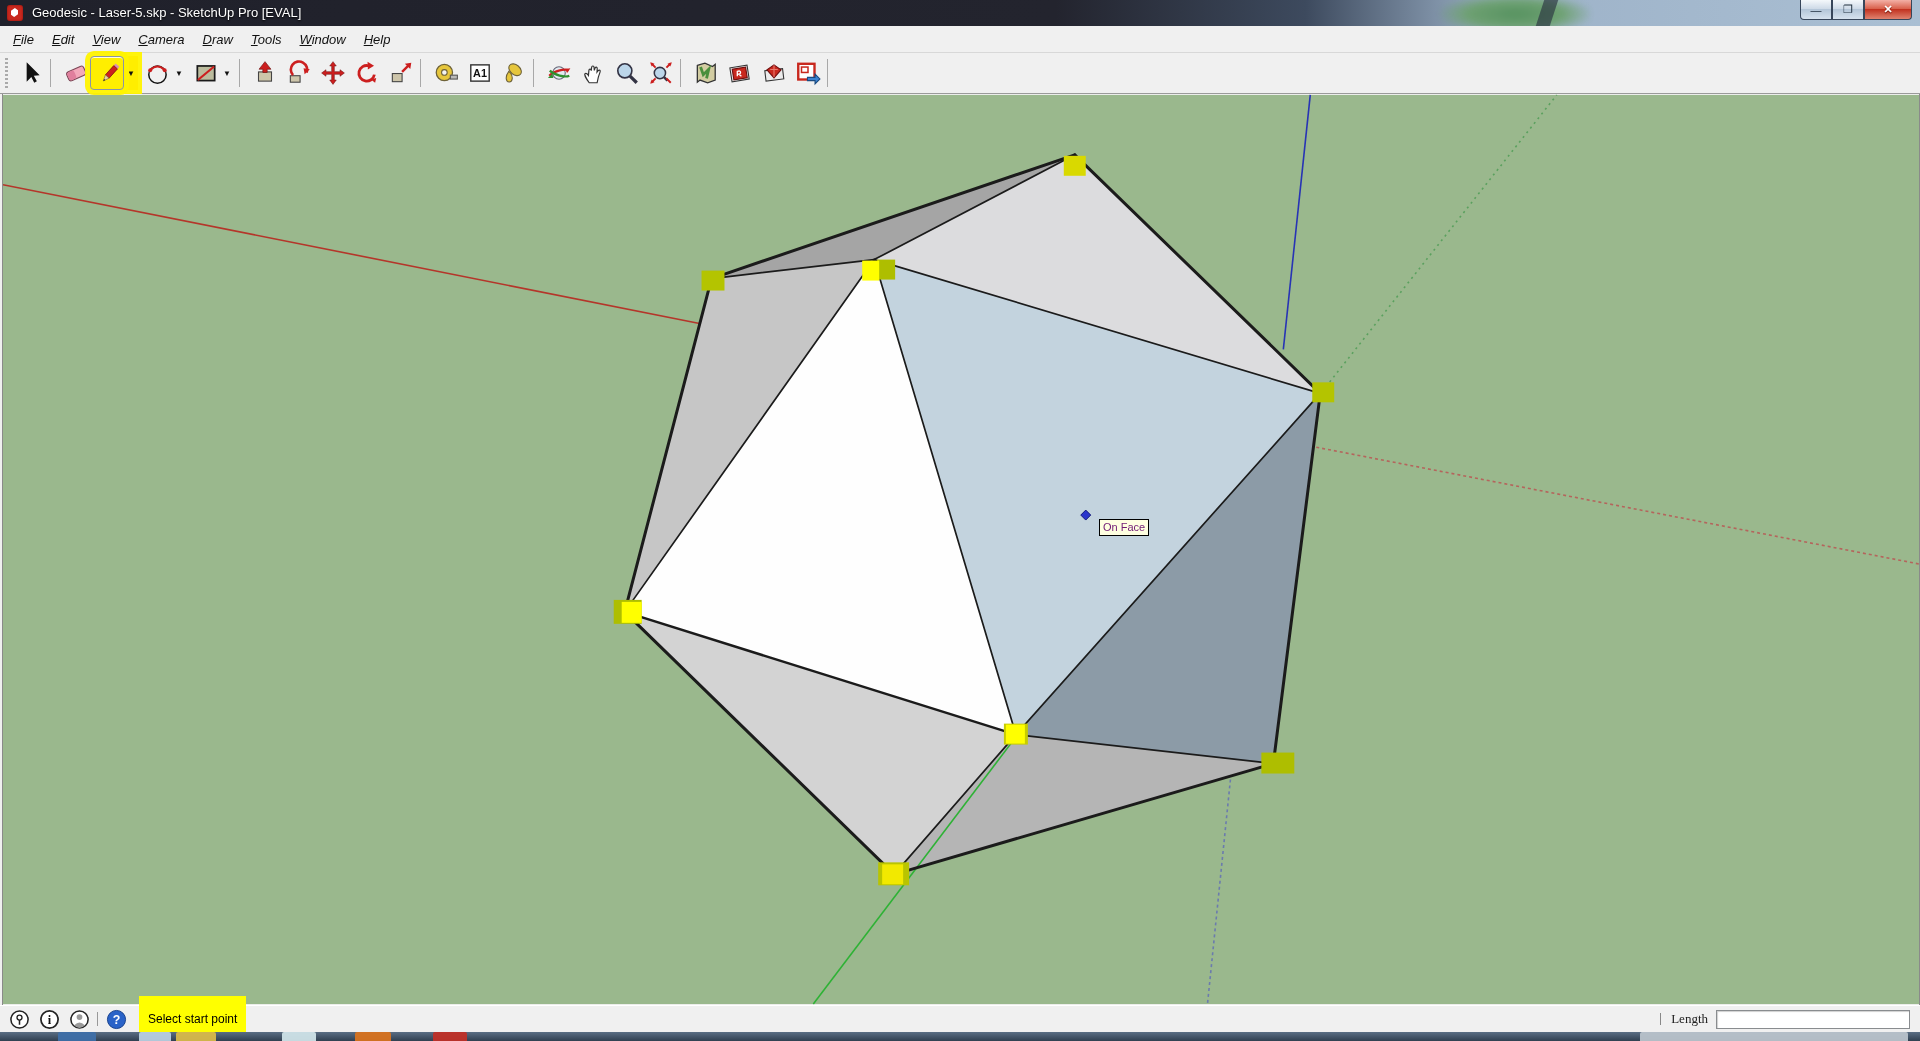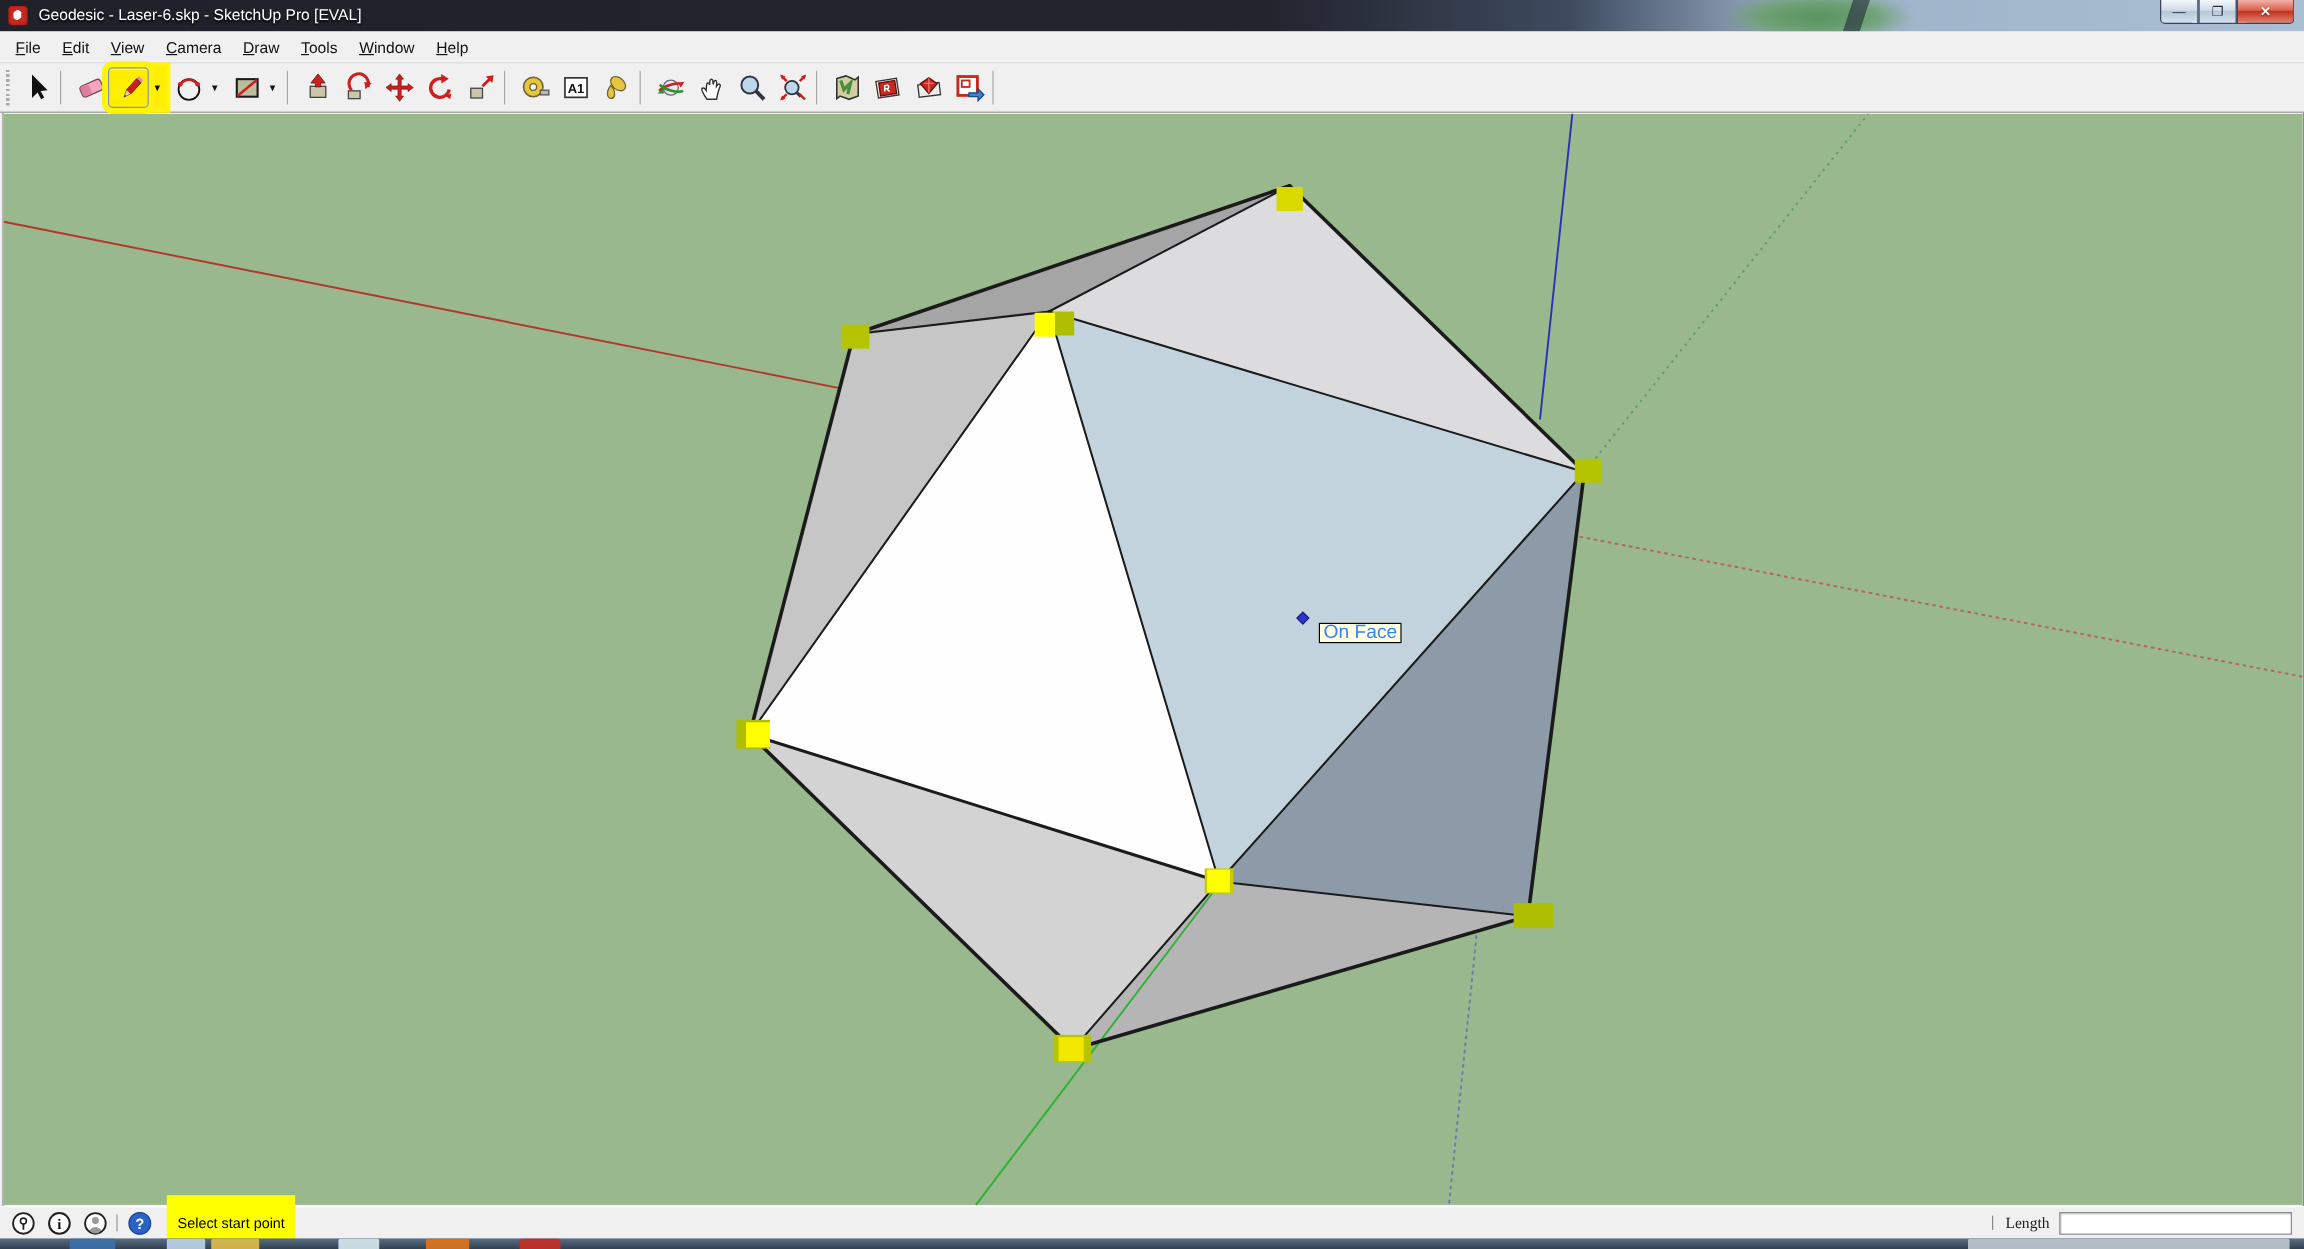--- a/index.html
+++ b/index.html
@@ -25,21 +25,21 @@
   .win-btn{width:30px;height:19px;display:flex;align-items:center;justify-content:center;
     font-size:11px;color:#20303f;border:1px solid #37465a;border-top:none;
     background:linear-gradient(#f4f8fb,#cfdbe8 45%,#b4c6d8 50%,#d6e2ee);}
   .win-btn.min{border-radius:0 0 0 4px;}
   .win-btn.close{width:46px;border-radius:0 0 4px 0;color:#fff;font-weight:bold;
     background:linear-gradient(#f3b0a6,#d9624d 45%,#c23321 50%,#e0836f);text-shadow:0 1px 1px #6d1104;}
 
   
   .menubar{height:26px;background:#f0f0f0;border-bottom:1px solid #d8d8d8;
     display:flex;align-items:center;padding-left:4px;}
-  .menu-item{padding:3px 9px;font-size:13px;color:#111;cursor:default;}
+  .menu-item{padding:3px 9px;font-size:13px;color:#111;cursor:default;font-style:italic;}
   .menu-item span.u{text-decoration:underline;}
 
   
   .toolbar{height:40px;background:#f0f0f0;display:flex;align-items:center;
     border-bottom:1px solid #9a9a9a;padding-left:2px;}
   .tb-handle{width:6px;height:30px;margin:0 3px;
     background:repeating-linear-gradient(#aaa 0 2px,transparent 2px 4px);width:3px;}
   .tb-sep{width:1px;height:28px;background:#a8a8a8;margin:0 5px;}
   .tb-btn{width:32px;height:32px;display:flex;align-items:center;justify-content:flex-end;
     border:1px solid transparent;border-radius:3px;position:relative;}
@@ -48,21 +48,21 @@
     box-shadow:0 0 0 5px rgba(255,243,0,.95), inset 0 1px 0 #fffde0;}
   .tb-dd{width:14px;height:32px;display:flex;align-items:center;justify-content:center;
     font-size:8px;color:#111;}
   .tb-dd.in-active{background:#ffee00;height:34px;box-shadow:0 0 0 4px rgba(255,243,0,.95);}
 
   
   .viewport{position:relative;width:1916px;height:911px;margin:0 2px;
     border-left:1px solid #8a8a8a;border-right:1px solid #8a8a8a;overflow:hidden;}
   .viewport svg{display:block;}
   .snap-tooltip{position:absolute;border:1px solid #000;background:#ffffe1;
-    font-size:16px;color:#3b82f6;padding:0 3px;line-height:15px;white-space:nowrap;}
+    font-size:11px;color:#701a75;padding:0 3px;line-height:15px;white-space:nowrap;}
 
   
   .statusbar{position:relative;height:26px;background:#f0f0f0;border-top:1px solid #fff;
     display:flex;align-items:center;font-size:12px;color:#222;}
   .sb-icons{display:flex;align-items:center;margin-left:4px;}
   .sb-icon{width:22px;height:22px;margin:0 4px;display:flex;align-items:center;justify-content:center;}
   .sb-sep{width:1px;height:14px;background:#999;margin:0 3px;}
   .sb-msg{margin-left:8px;background:#ffff00;padding:16px 9px;color:#000;}
   .sb-right{position:absolute;right:10px;display:flex;align-items:center;}
   .sb-vr{width:1px;height:12px;background:#888;margin-right:10px;}
@@ -76,21 +76,21 @@
 </style>
 </head>
 <body>
 
 <div class="window">
 
   <div class="titlebar">
     <div class="glass-green"></div>
     <div class="glass-streak"></div>
     <div class="app-icon"></div>
-    <div class="title-text">Geodesic - Laser-6.skp - SketchUp Pro [EVAL]</div>
+    <div class="title-text">Geodesic - Laser-5.skp - SketchUp Pro [EVAL]</div>
     <div class="win-controls">
       <div class="win-btn min">—</div>
       <div class="win-btn">❐</div>
       <div class="win-btn close">✕</div>
     </div>
   </div>
 
   <div class="menubar" id="menubar">
       <div class="menu-item"><span class="u">F</span>ile</div>
       <div class="menu-item"><span class="u">E</span>dit</div>

